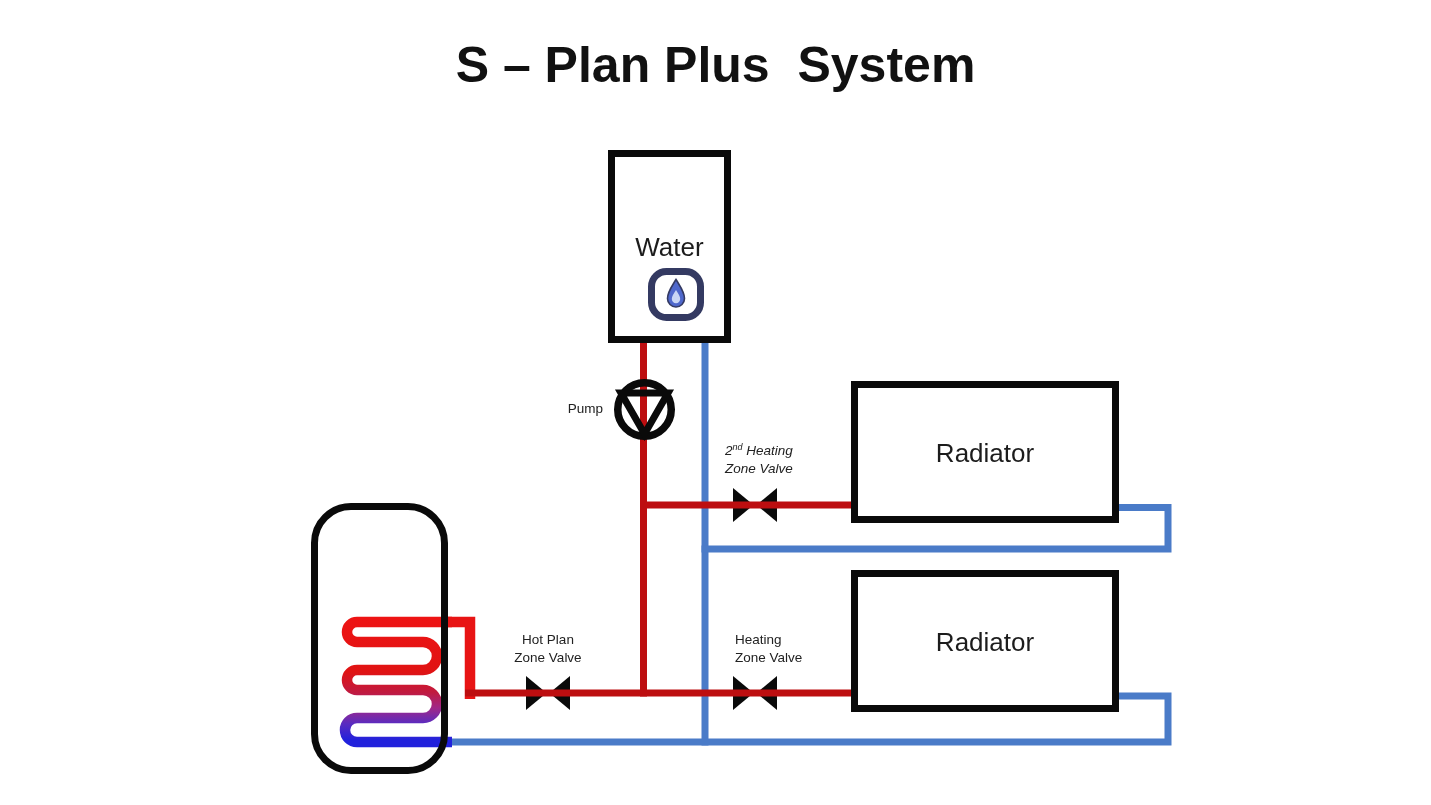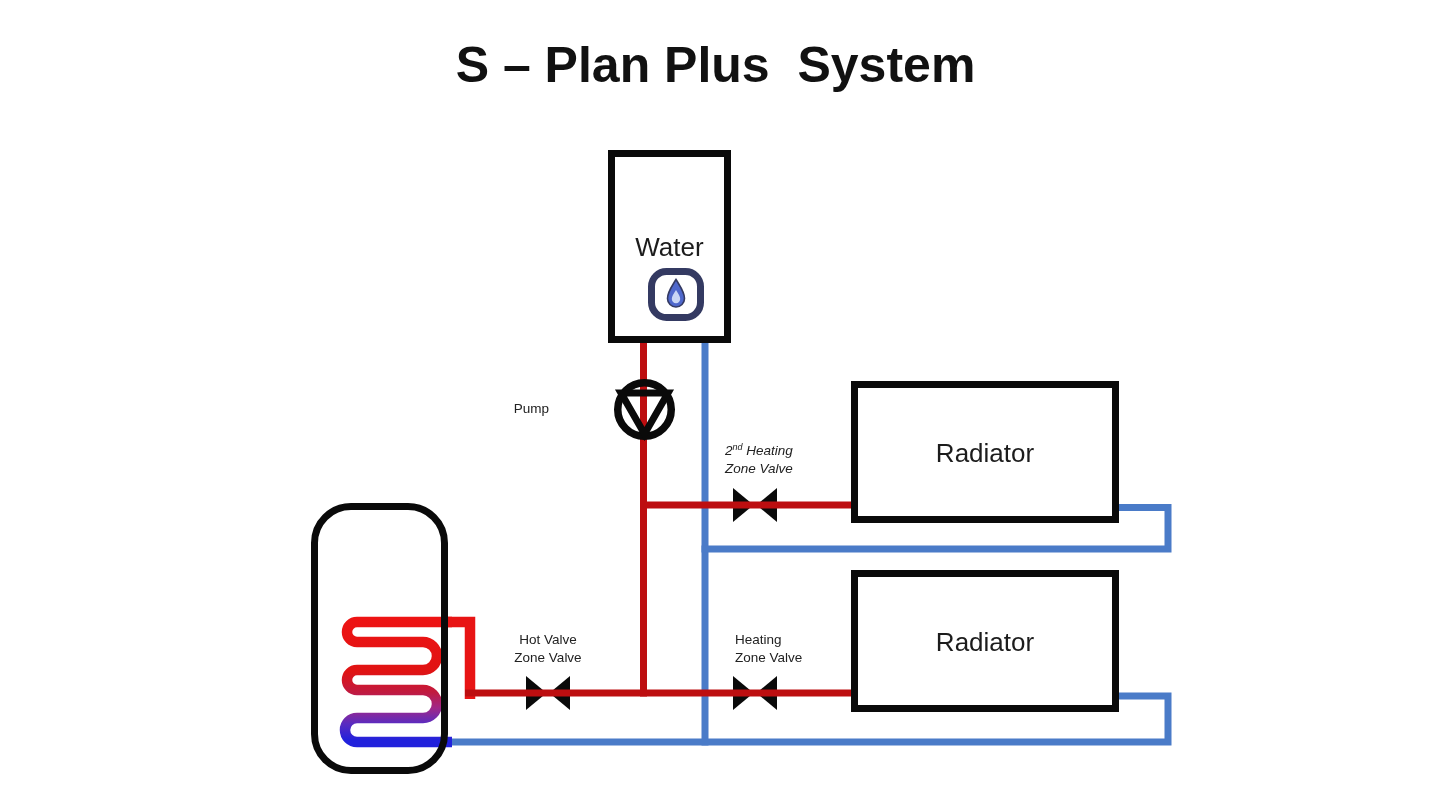--- a/index.html
+++ b/index.html
@@ -24,21 +24,21 @@
   .box-label{
     position:absolute;text-align:center;font-size:26px;color:#1c1c1c;z-index:4;
   }
   .small-label{
     position:absolute;font-size:13.5px;line-height:18px;color:#222;z-index:4;
   }
   .small-label sup{font-size:9px;line-height:0;}
   #pipes{position:absolute;left:0;top:0;z-index:1;}
   #flame-icon{position:absolute;z-index:5;}
   .center-txt{text-align:center;}
-  .right-txt{text-align:center;}
+  .right-txt{text-align:right;}
 </style>
 </head>
 <body>
 
 <div id="slide">
 
   <svg id="pipes" width="1431" height="805" viewBox="0 0 1431 805">
     <defs>
       <linearGradient id="coilGrad" gradientUnits="userSpaceOnUse" x1="0" y1="617" x2="0" y2="747">
         <stop offset="0" stop-color="#EE1414"></stop>
@@ -105,21 +105,21 @@
   <div class="box-label" style="left:851px;top:627px;width:268px;">Radiator</div>
 
   <div class="small-label right-txt" style="left:460px;top:400px;width:143px;">Pump</div>
 
   <div class="small-label" style="left:725px;top:442px;width:110px;font-style:italic;">
     <span><span>2</span><sup>nd</sup><span> Heating</span></span><br>
     <span>Zone Valve</span>
   </div>
 
   <div class="small-label center-txt" style="left:490px;top:631px;width:116px;">
-    <span>Hot Valve</span><br>
+    <span>Hot Plan</span><br>
     <span>Zone Valve</span>
   </div>
 
   <div class="small-label" style="left:735px;top:631px;width:110px;">
     <span>Heating</span><br>
     <span>Zone Valve</span>
   </div>
 
 </div>
 

